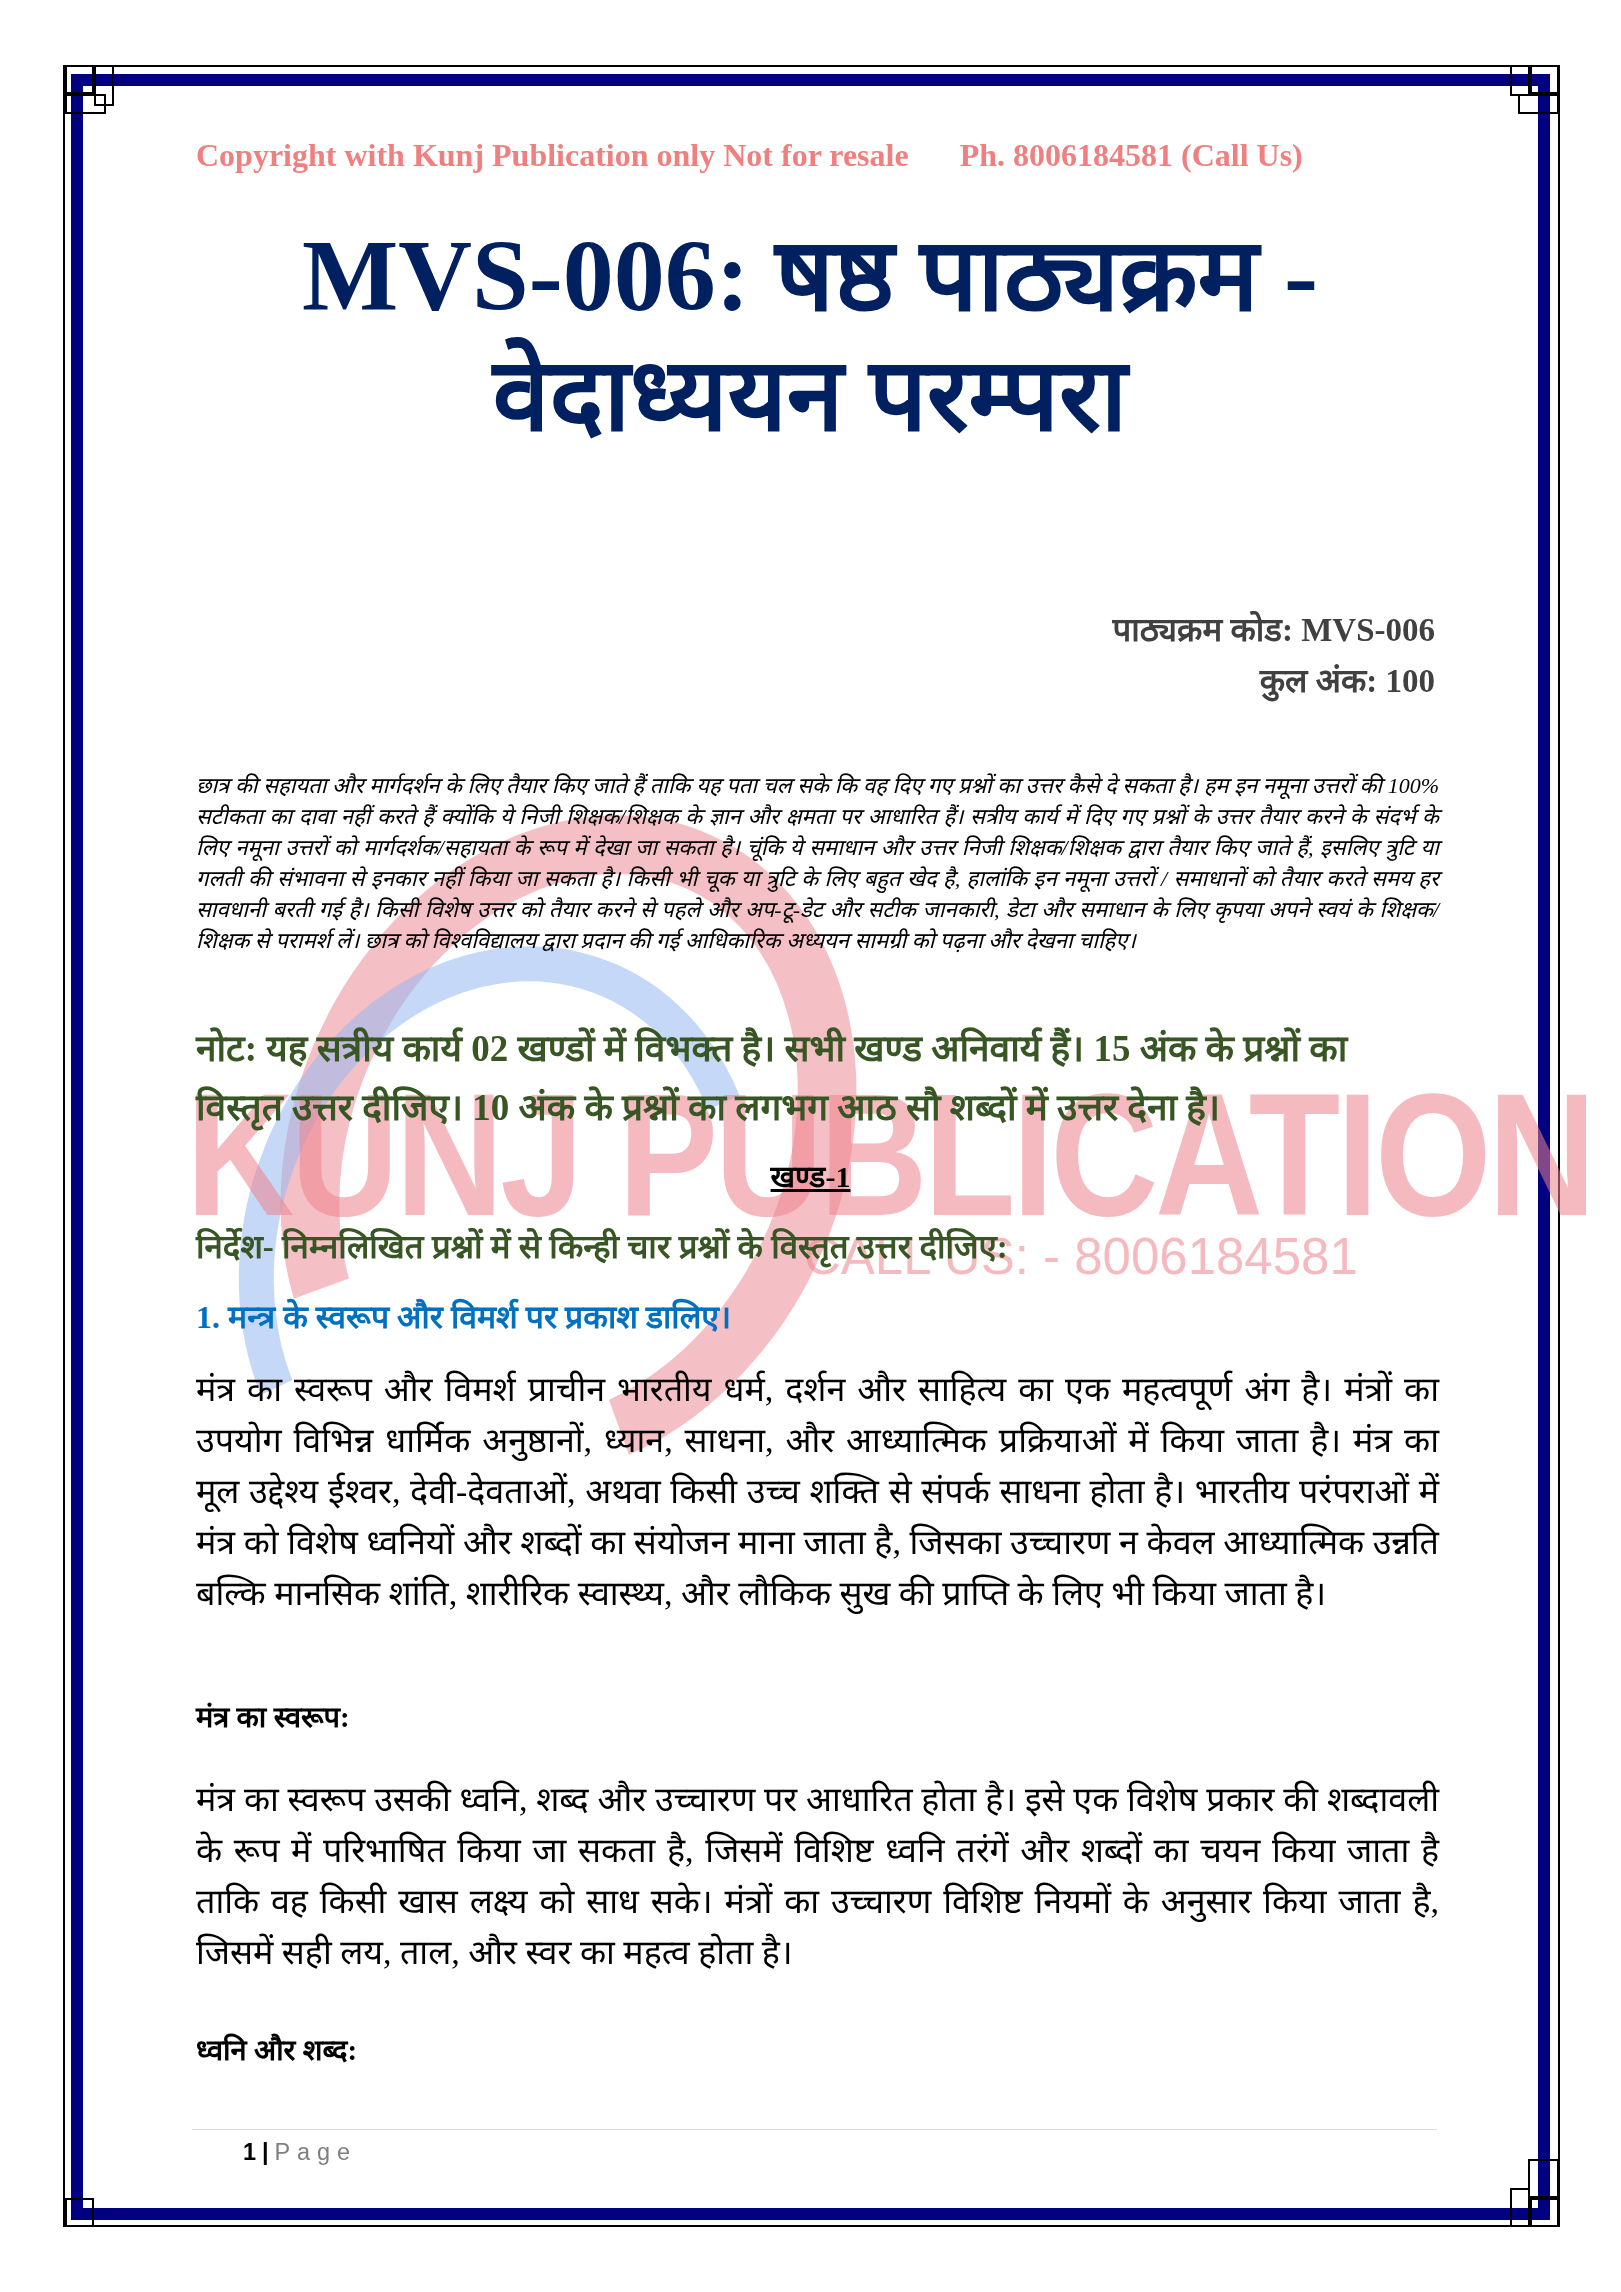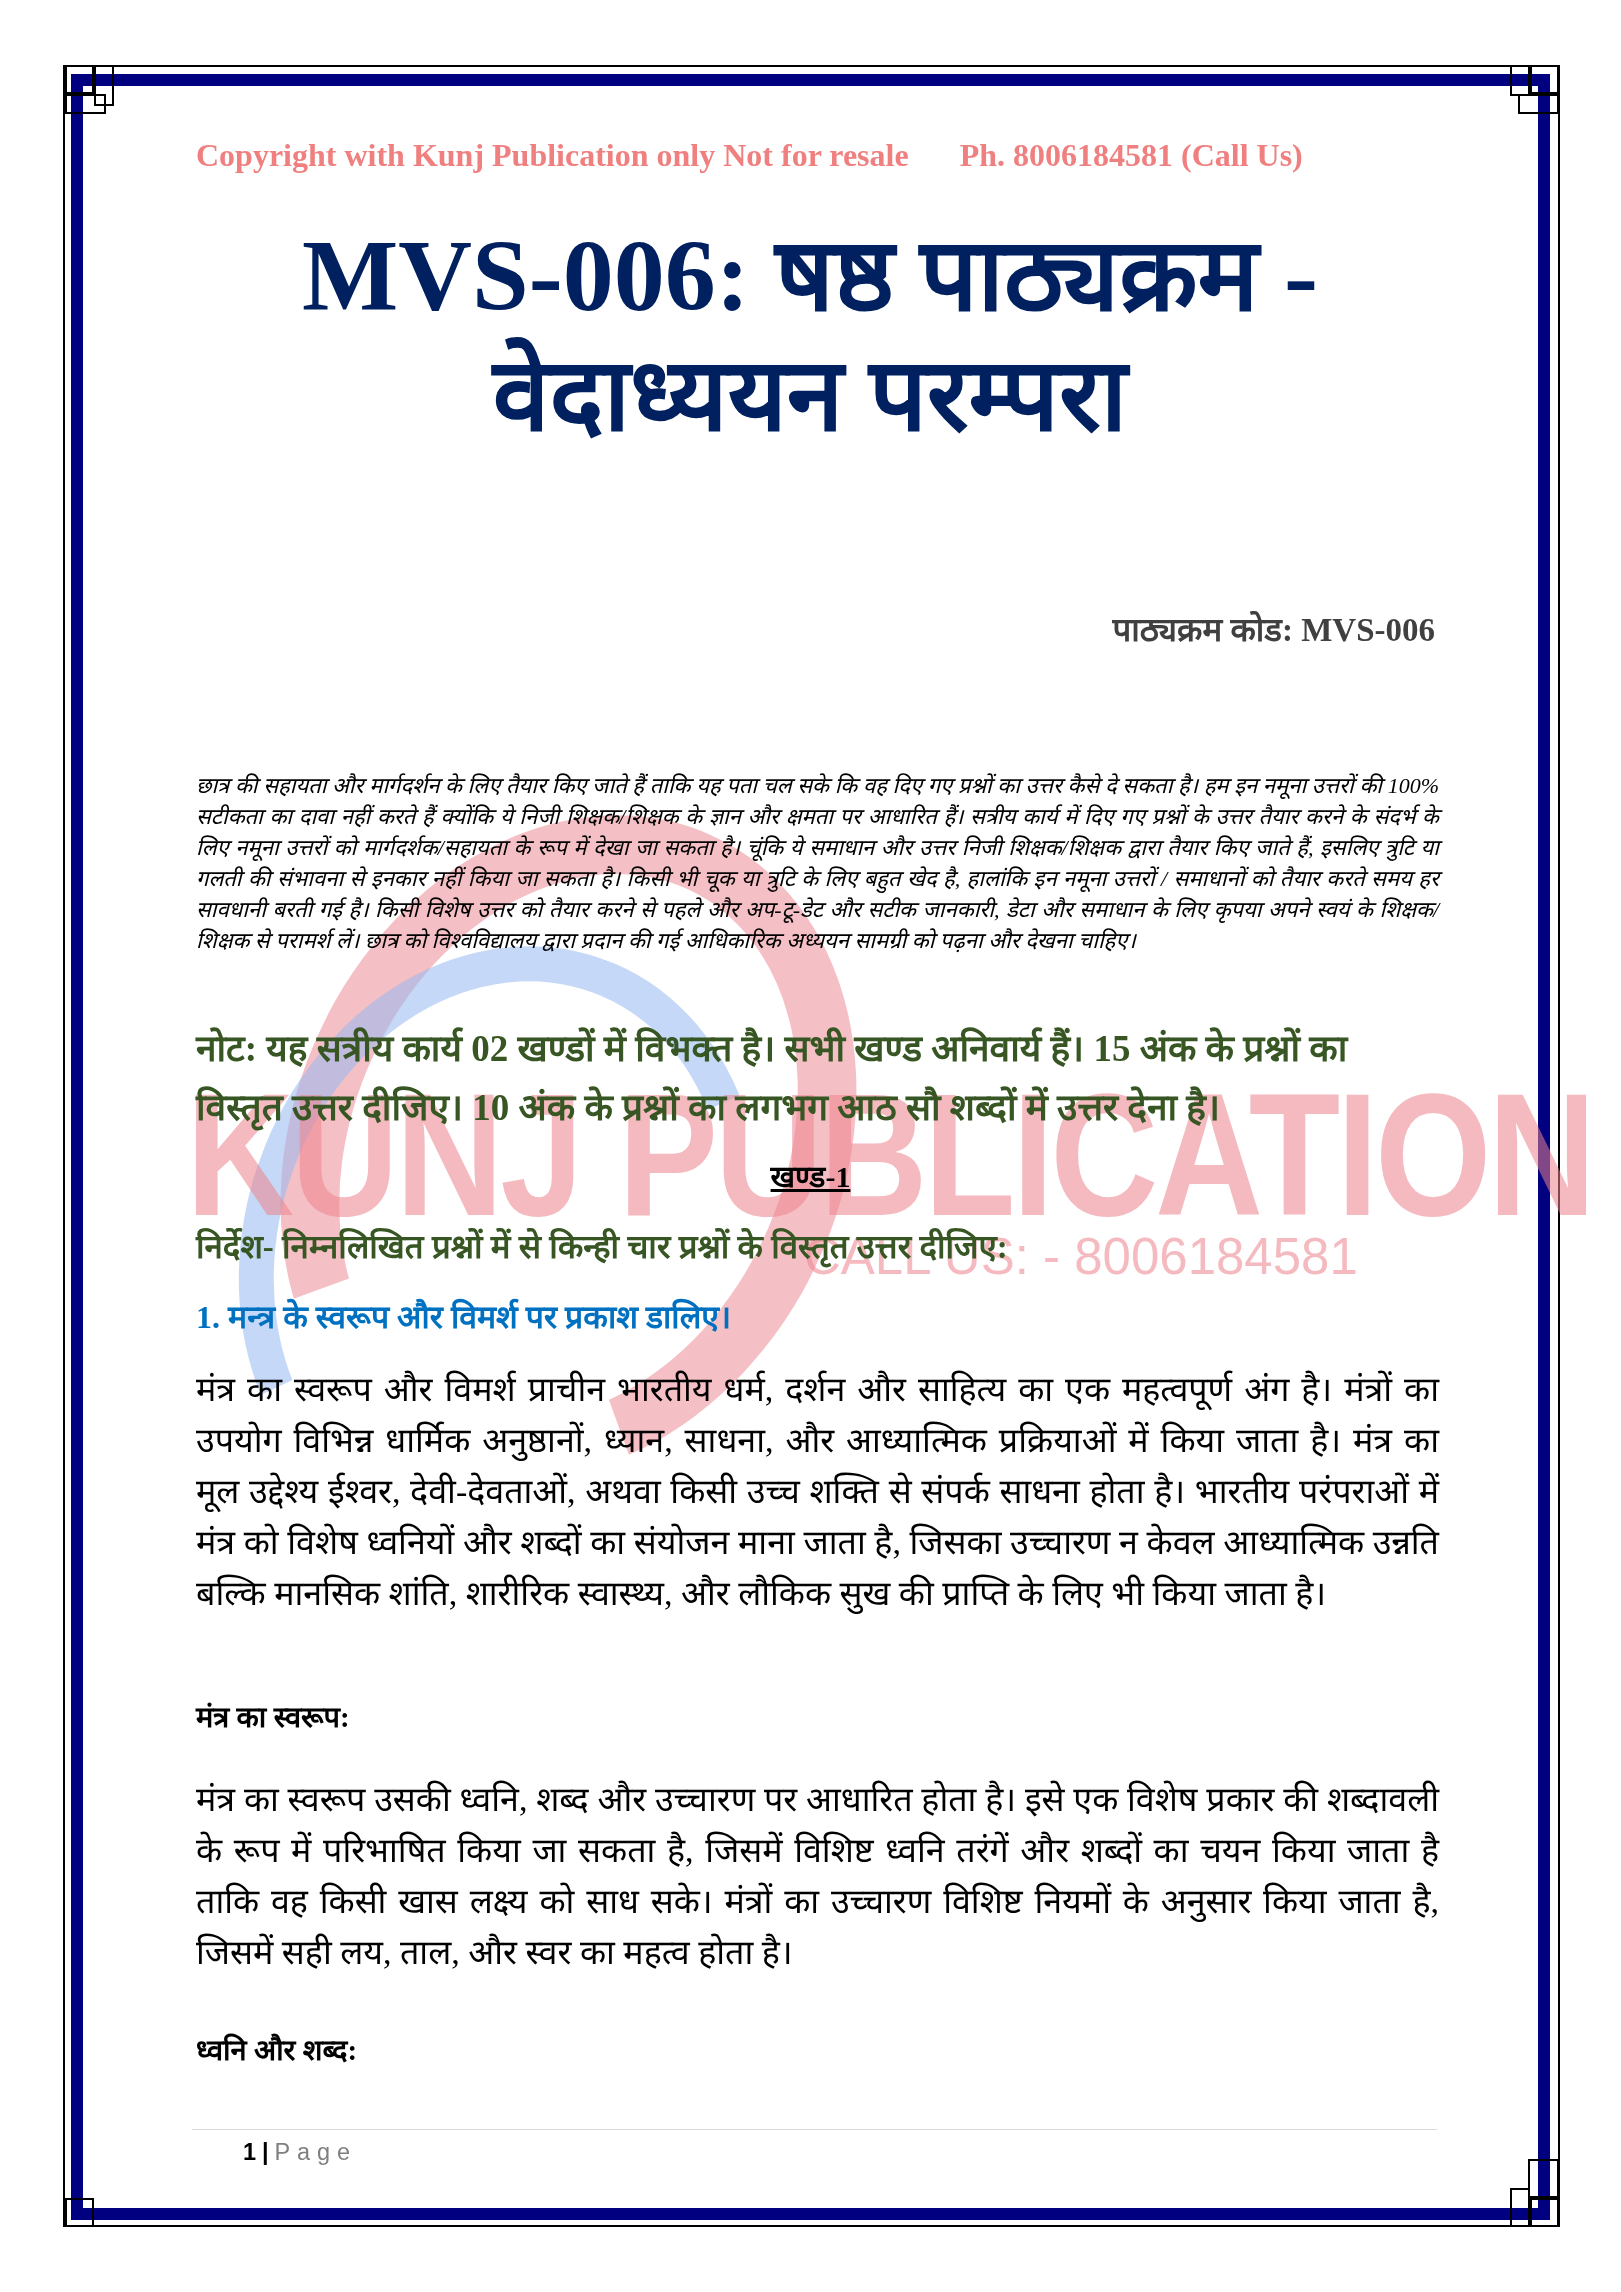--- a/index.html
+++ b/index.html
@@ -99,20 +99,21 @@
   <span>Copyright with Kunj Publication only Not for resale</span><span class="ph">Ph. 8006184581 (Call Us)</span>
 </div>
 
 <div class="main-title">
   <div>MVS-006: षष्ठ पाठ्यक्रम -</div>
   <div>वेदाध्ययन परम्परा</div>
 </div>
 
 <div class="meta">
   <div>पाठ्यक्रम कोड: MVS-006</div>
+  <div>कुल अंक: 100</div>
 </div>
 
 <div class="disclaimer">छात्र की सहायता और मार्गदर्शन के लिए तैयार किए जाते हैं ताकि यह पता चल सके कि वह दिए गए प्रश्नों का उत्तर कैसे दे सकता है। हम इन नमूना उत्तरों की 100% सटीकता का दावा नहीं करते हैं क्योंकि ये निजी शिक्षक/शिक्षक के ज्ञान और क्षमता पर आधारित हैं। सत्रीय कार्य में दिए गए प्रश्नों के उत्तर तैयार करने के संदर्भ के लिए नमूना उत्तरों को मार्गदर्शक/सहायता के रूप में देखा जा सकता है। चूंकि ये समाधान और उत्तर निजी शिक्षक/शिक्षक द्वारा तैयार किए जाते हैं, इसलिए त्रुटि या गलती की संभावना से इनकार नहीं किया जा सकता है। किसी भी चूक या त्रुटि के लिए बहुत खेद है, हालांकि इन नमूना उत्तरों / समाधानों को तैयार करते समय हर सावधानी बरती गई है। किसी विशेष उत्तर को तैयार करने से पहले और अप-टू-डेट और सटीक जानकारी, डेटा और समाधान के लिए कृपया अपने स्वयं के शिक्षक/शिक्षक से परामर्श लें। छात्र को विश्वविद्यालय द्वारा प्रदान की गई आधिकारिक अध्ययन सामग्री को पढ़ना और देखना चाहिए।</div>
 
 <div class="note">नोट: यह सत्रीय कार्य 02 खण्डों में विभक्त है। सभी खण्ड अनिवार्य हैं। 15 अंक के प्रश्नों का विस्तृत उत्तर दीजिए। 10 अंक के प्रश्नों का लगभग आठ सौ शब्दों में उत्तर देना है।</div>
 
 <div class="section">खण्ड-1</div>
 
 <div class="instruction">निर्देश- निम्नलिखित प्रश्नों में से किन्ही चार प्रश्नों के विस्तृत उत्तर दीजिए:</div>
 

